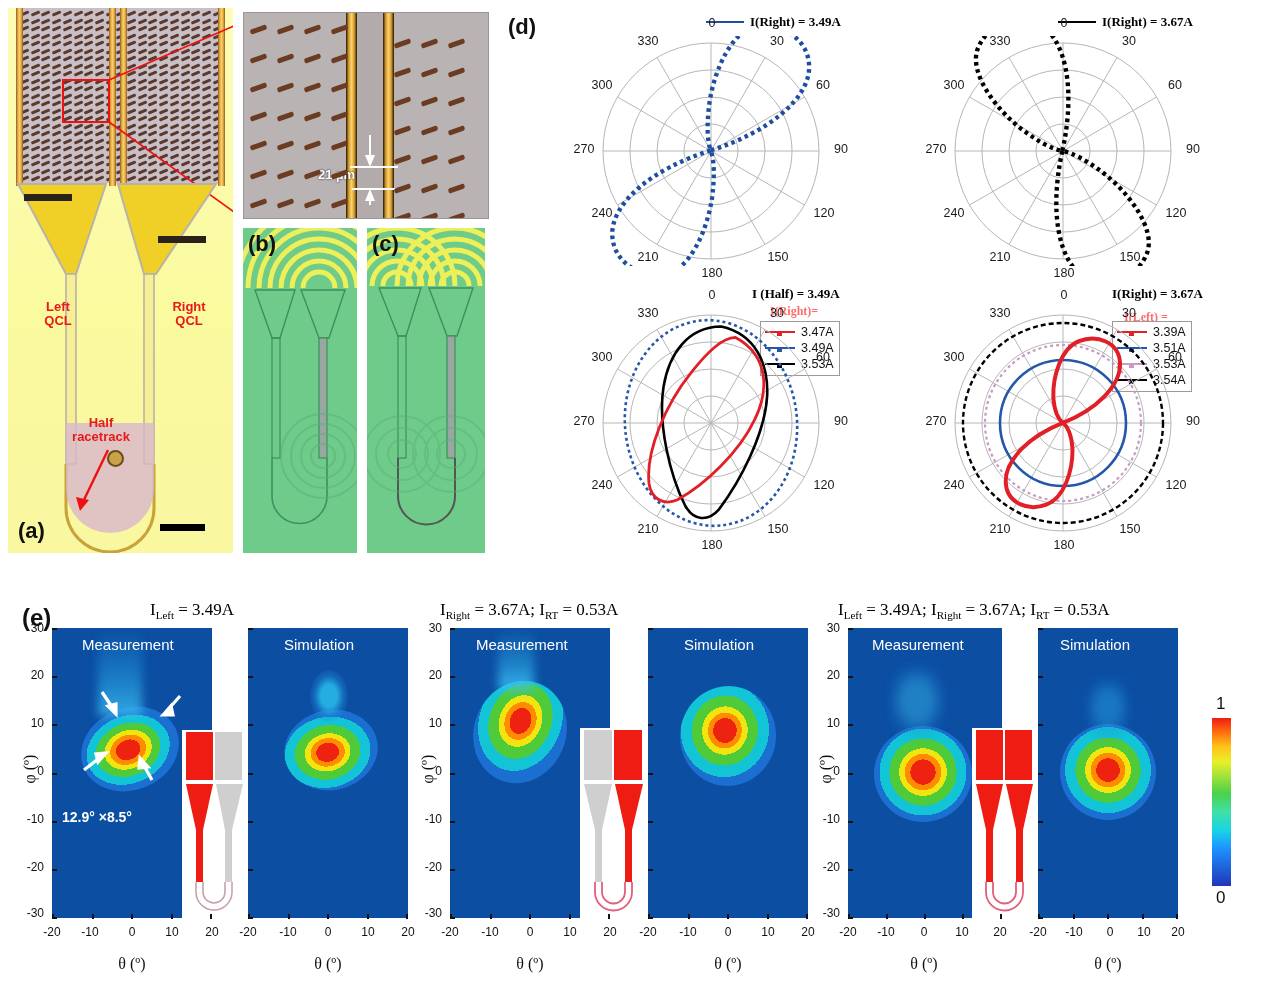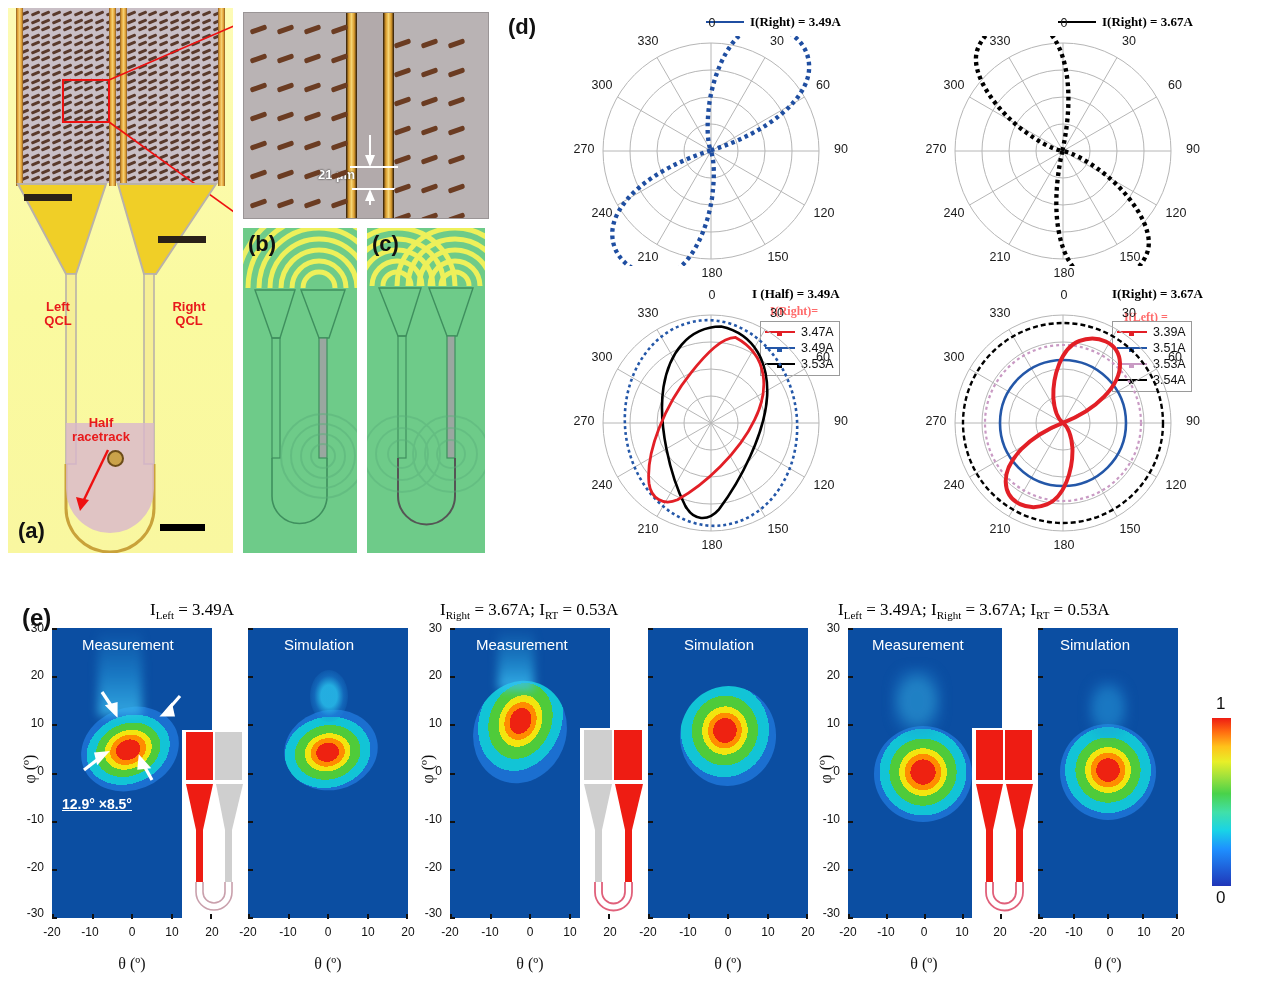--- a/index.html
+++ b/index.html
@@ -896,21 +896,21 @@
       <line x1="50" y1="64" x2="62" y2="82"></line>
         <polygon points="64,86 56,78 64,76"></polygon>
       <line x1="128" y1="68" x2="114" y2="84"></line>
         <polygon points="111,87 119,78 121,87"></polygon>
       <line x1="32" y1="142" x2="50" y2="128"></line>
         <polygon points="54,125 46,134 44,126"></polygon>
       <line x1="100" y1="152" x2="90" y2="134"></line>
         <polygon points="88,130 96,139 87,140"></polygon>
     </g>
   </svg>
-  <div class="beamnote" style="left:10px;top:168px;text-decoration:underline;">12.9°  ×8.5°</div>
+  <div class="beamnote" style="left:10px;top:181px;">12.9°  ×8.5°</div>
 </div>
 
 <div class="div-inset" style="left:182px;top:730px;width:66px;height:188px;">
   <svg width="66" height="188">
     <rect x="4" y="2" width="27" height="48" fill="#ee1c13"></rect>
     <rect x="33" y="2" width="27" height="48" fill="#cfcfcf"></rect>
     <polygon points="4,54 31,54 21,100 14,100" fill="#ee1c13"></polygon>
     <polygon points="34,54 61,54 50,100 43,100" fill="#cfcfcf"></polygon>
     <rect x="14" y="100" width="7" height="52" fill="#ee1c13"></rect>
     <rect x="43" y="100" width="7" height="52" fill="#cfcfcf"></rect>

